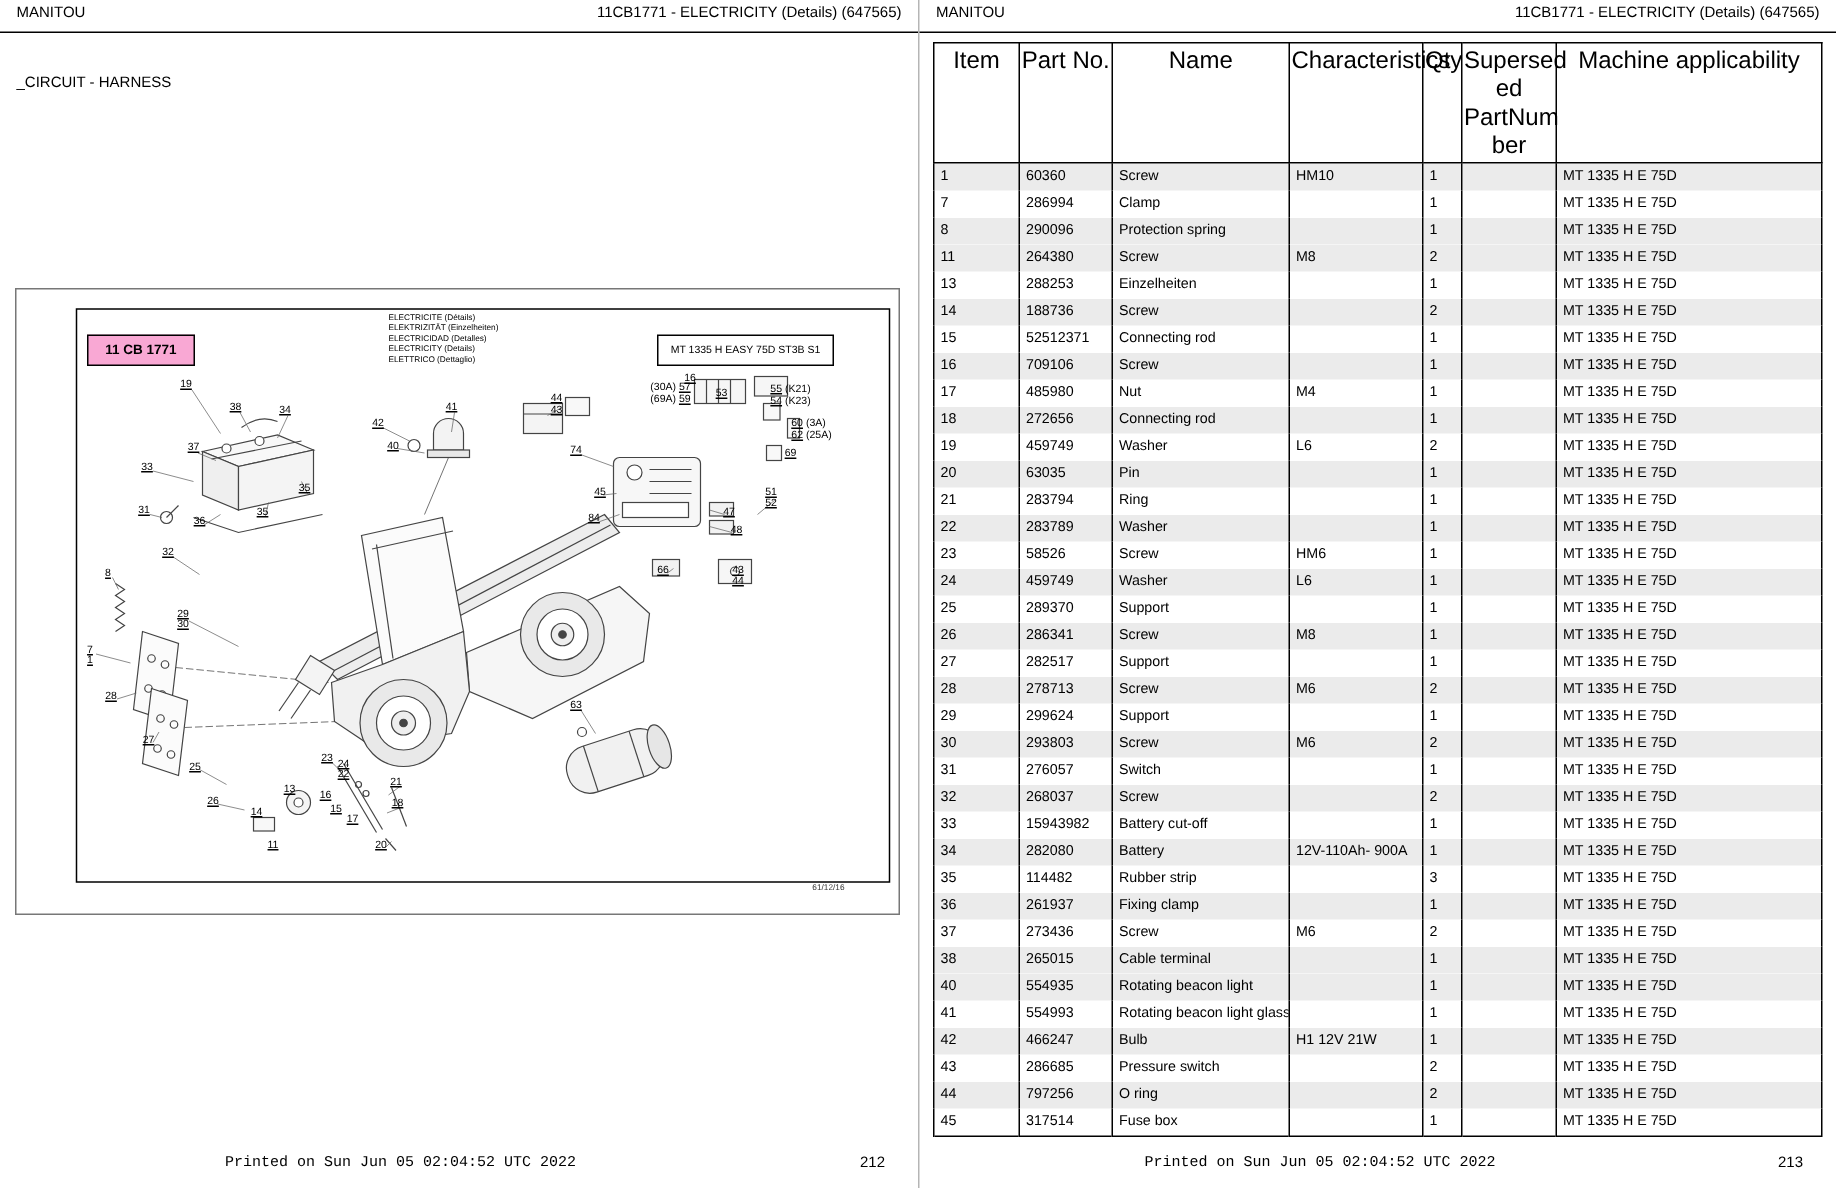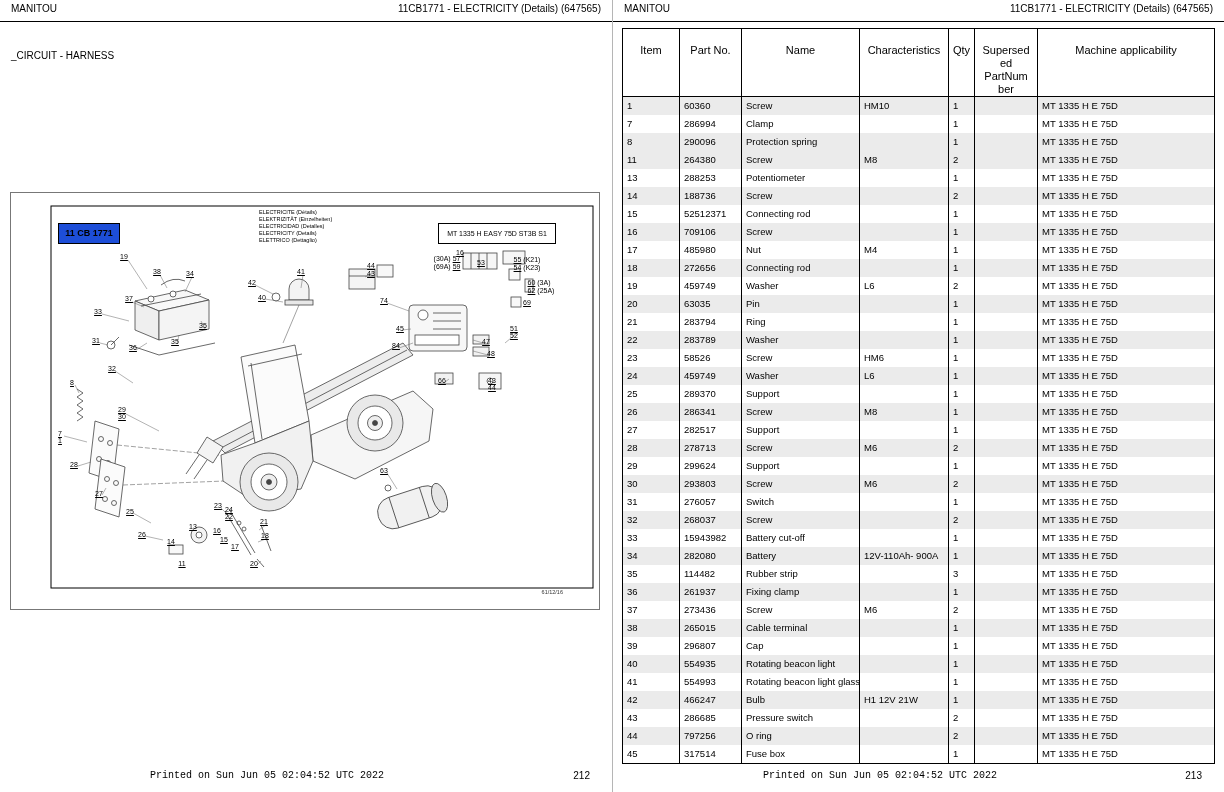--- a/index.html
+++ b/index.html
@@ -7,37 +7,37 @@
     font-family:"Liberation Sans","DejaVu Sans",sans-serif;}
   .viewer{position:relative;width:1224px;height:792px;background:#fff;overflow:hidden;}
   .page{position:absolute;top:0;height:792px;width:612px;background:#fff;}
   .page-left{left:0;}
   .page-right{left:612px;border-left:1px solid #b5b5b5;}
   .page-header{position:absolute;top:0;left:0;right:0;height:22px;border-bottom:1px solid #000;
     display:flex;justify-content:space-between;align-items:center;padding:0 11px 4px;font-size:10px;}
   .subtitle{position:absolute;top:29px;left:11px;font-size:10px;margin-top:21px;}
   .diagram{position:absolute;left:10px;top:192px;width:590px;height:418px;border:1px solid #777;background:#fff;}
   .diagram svg{position:absolute;left:0;top:0;}
-  .ref-box{position:absolute;left:47px;top:30px;width:62px;height:21px;border:1px solid #000;background:#1d4ed8;
+  .ref-box{position:absolute;left:47px;top:30px;width:72px;height:21px;border:1px solid #000;background:#f9a8d4;
     font-size:9px;font-weight:bold;text-align:center;line-height:19px;}
   .model-box{position:absolute;left:427px;top:30px;width:118px;height:21px;border:1px solid #000;background:#fff;
     font-size:7px;text-align:center;line-height:19px;}
   .langs{position:absolute;left:248px;top:16px;font-size:5.5px;line-height:7px;}
   .drawing-code{position:absolute;right:36px;bottom:14px;font-size:5.5px;color:#333;}
   .callouts{position:absolute;left:0;top:0;right:0;bottom:0;}
   .callout{position:absolute;transform:translate(-50%,-50%);font-size:7px;line-height:8px;white-space:nowrap;}
   .callout u{text-decoration:underline;}
   .callout i{font-style:normal;}
   .page-footer{position:absolute;top:770px;left:0;right:0;height:14px;font-size:10px;}
   .printed{position:absolute;left:150px;font-family:Liberation Mono, monospace;}
   .pagenum{position:absolute;right:22px;}
   .table-wrap{position:absolute;left:9px;top:28px;}
   table.parts{border-collapse:collapse;table-layout:fixed;width:592px;border:1px solid #000;background:#fff;}
-  table.parts th{border:1px solid #000;font-weight:normal;font-size:11px;vertical-align:top;text-align:center;
-    padding:15px 1px 0;white-space:pre-line;line-height:1.18;height:49px;}
+  table.parts th{border:1px solid #000;font-weight:normal;font-size:16px;vertical-align:top;text-align:center;
+    padding:3px 1px 0;white-space:pre-line;line-height:1.18;height:49px;}
   table.parts td{border-left:1px solid #000;border-right:1px solid #000;font-size:9.5px;height:18px;
     line-height:18px;padding:0 4px;white-space:nowrap;overflow:hidden;}
   table.parts tr.alt{background:#ebebeb;}
 </style>
 </head>
 <body>
 
 <div class="viewer">
 
   <div class="page page-left">
@@ -327,21 +327,21 @@
               <td>264380</td>
               <td>Screw</td>
               <td>M8</td>
               <td>2</td>
               <td></td>
               <td>MT 1335 H E 75D</td>
             </tr>
             <tr>
               <td>13</td>
               <td>288253</td>
-              <td>Potentiometer</td>
+              <td>Einzelheiten</td>
               <td></td>
               <td>1</td>
               <td></td>
               <td>MT 1335 H E 75D</td>
             </tr>
             <tr class="alt">
               <td>14</td>
               <td>188736</td>
               <td>Screw</td>
               <td></td>
@@ -553,29 +553,20 @@
               <td>Screw</td>
               <td>M6</td>
               <td>2</td>
               <td></td>
               <td>MT 1335 H E 75D</td>
             </tr>
             <tr class="alt">
               <td>38</td>
               <td>265015</td>
               <td>Cable terminal</td>
-              <td></td>
-              <td>1</td>
-              <td></td>
-              <td>MT 1335 H E 75D</td>
-            </tr>
-            <tr>
-              <td>39</td>
-              <td>296807</td>
-              <td>Cap</td>
               <td></td>
               <td>1</td>
               <td></td>
               <td>MT 1335 H E 75D</td>
             </tr>
             <tr class="alt">
               <td>40</td>
               <td>554935</td>
               <td>Rotating beacon light</td>
               <td></td>

